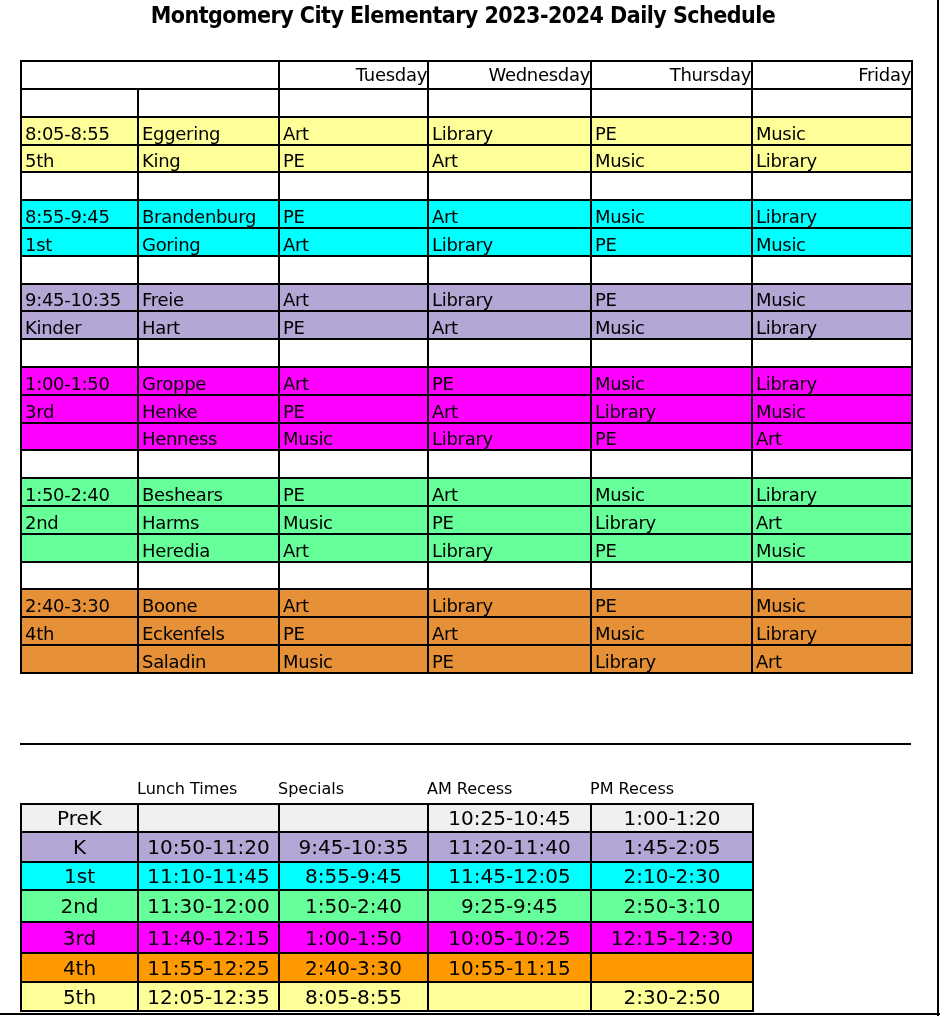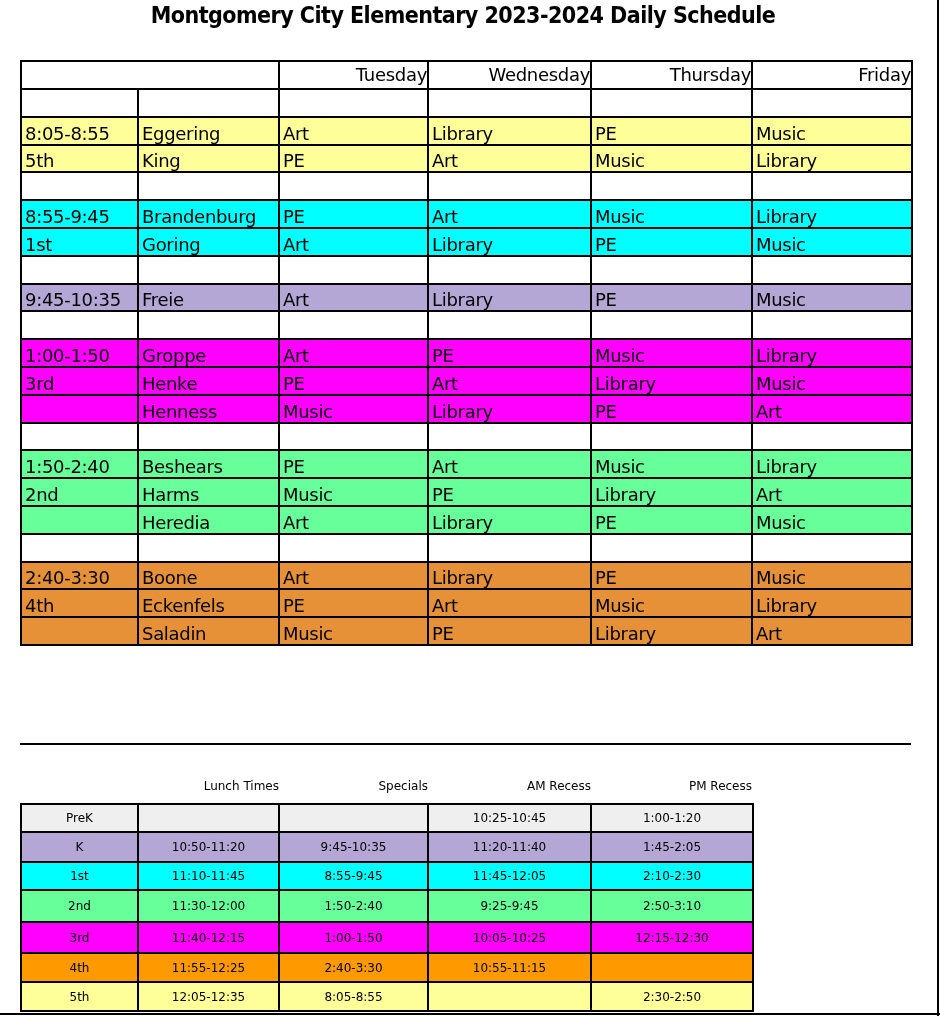--- a/index.html
+++ b/index.html
@@ -19,25 +19,25 @@
   table { border-collapse: collapse; position: absolute; table-layout: fixed; }
   #sched { left: 20px; top: 60px; width: 891px; }
   #sched td {
     border: 2px solid #000; height: 25.8px; padding: 0 0 0 3px;
     font-size: 18px; line-height: 20px; vertical-align: bottom;
     white-space: nowrap; overflow: hidden; letter-spacing: -0.3px;
   }
   #sched td.in-group { border-top-width: 1.5px; }
   #sched tr.hdr td { text-align: right; padding: 0; vertical-align: middle; height: 26px; }
   .rule { position: absolute; left: 20px; top: 743px; width: 891px; height: 2px; background: #000; }
-  .lower-hdr { position: absolute; top: 779px; font-size: 12px; text-align: right; }
+  .lower-hdr { position: absolute; top: 779px; font-size: 16px; text-align: left; }
   #times { left: 20px; top: 803px; width: 732px; }
   #times td {
     border: 2px solid #000; padding: 0; text-align: center;
-    font-size: 12px; vertical-align: middle; white-space: nowrap;
+    font-size: 20px; vertical-align: middle; white-space: nowrap;
   }
 </style>
 </head>
 <body>
 
 <div class="page-border-right"></div>
 <div class="page-border-bottom"></div>
 
 <div class="title">Montgomery City Elementary 2023-2024 Daily Schedule</div>
 
@@ -115,20 +115,28 @@
         <td></td>
       </tr>
       <tr style="background: rgb(180, 167, 214);">
         <td>9:45-10:35</td>
         <td>Freie</td>
         <td>Art</td>
         <td>Library</td>
         <td>PE</td>
         <td>Music</td>
       </tr>
+      <tr style="background: rgb(180, 167, 214);">
+        <td class="in-group">Kinder</td>
+        <td class="in-group">Hart</td>
+        <td class="in-group">PE</td>
+        <td class="in-group">Art</td>
+        <td class="in-group">Music</td>
+        <td class="in-group">Library</td>
+      </tr>
       <tr style="background: rgb(255, 255, 255);">
         <td></td>
         <td></td>
         <td></td>
         <td></td>
         <td></td>
         <td></td>
       </tr>
       <tr style="background: rgb(255, 0, 255);">
         <td>1:00-1:50</td>

